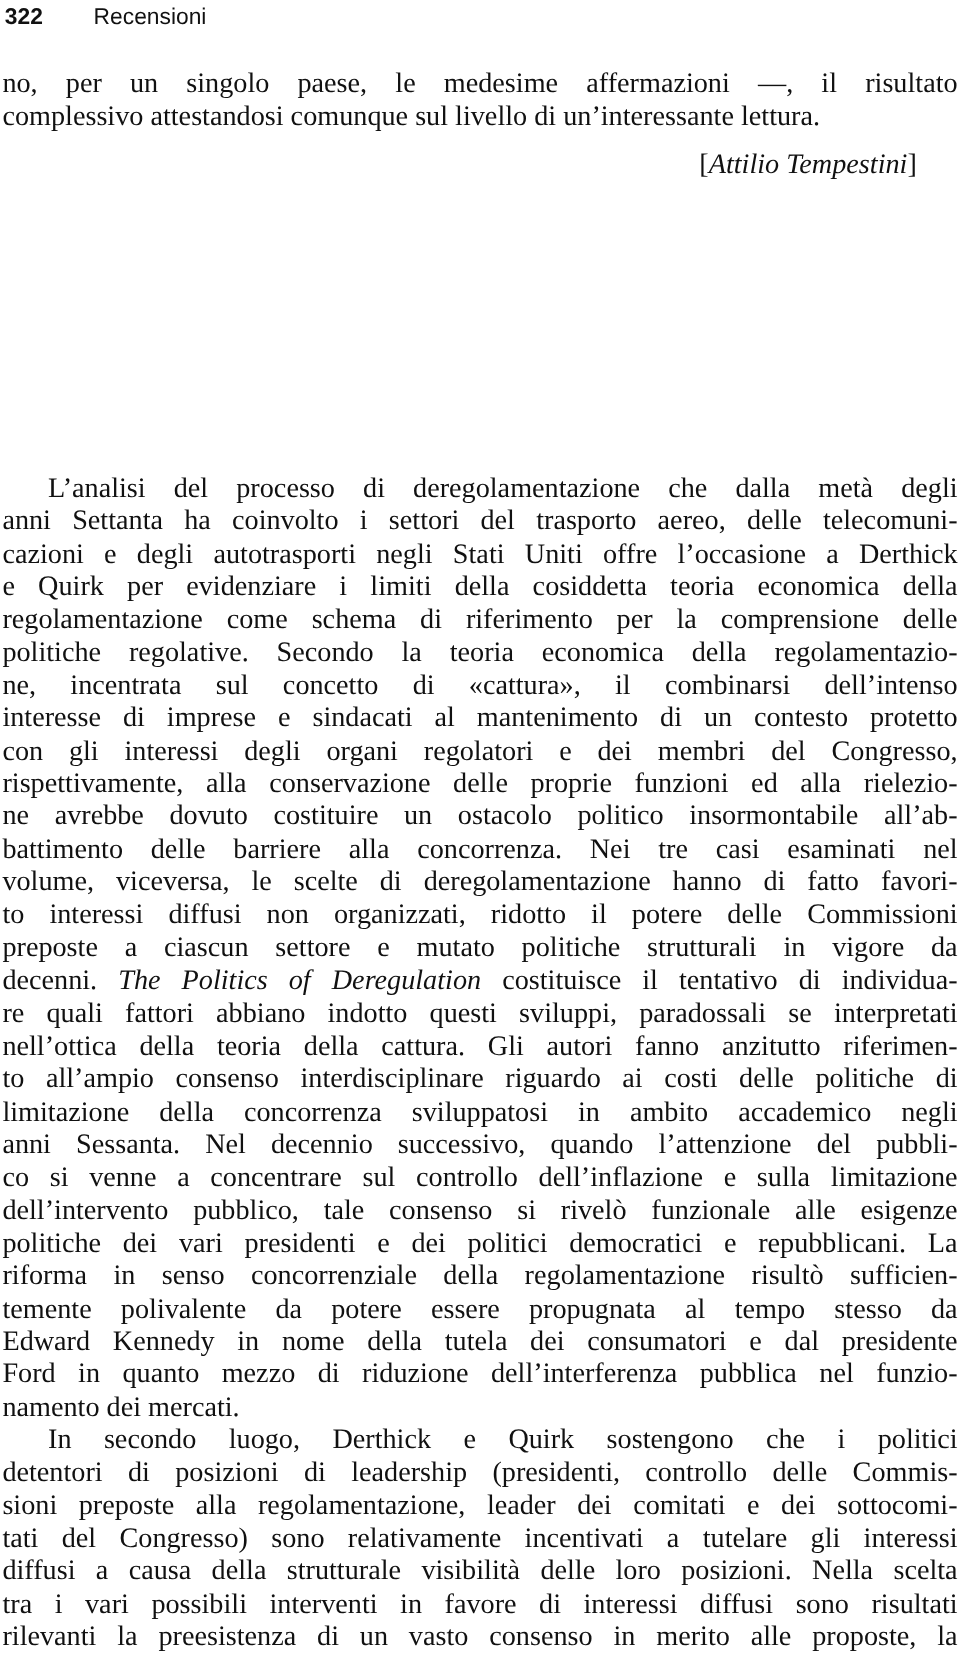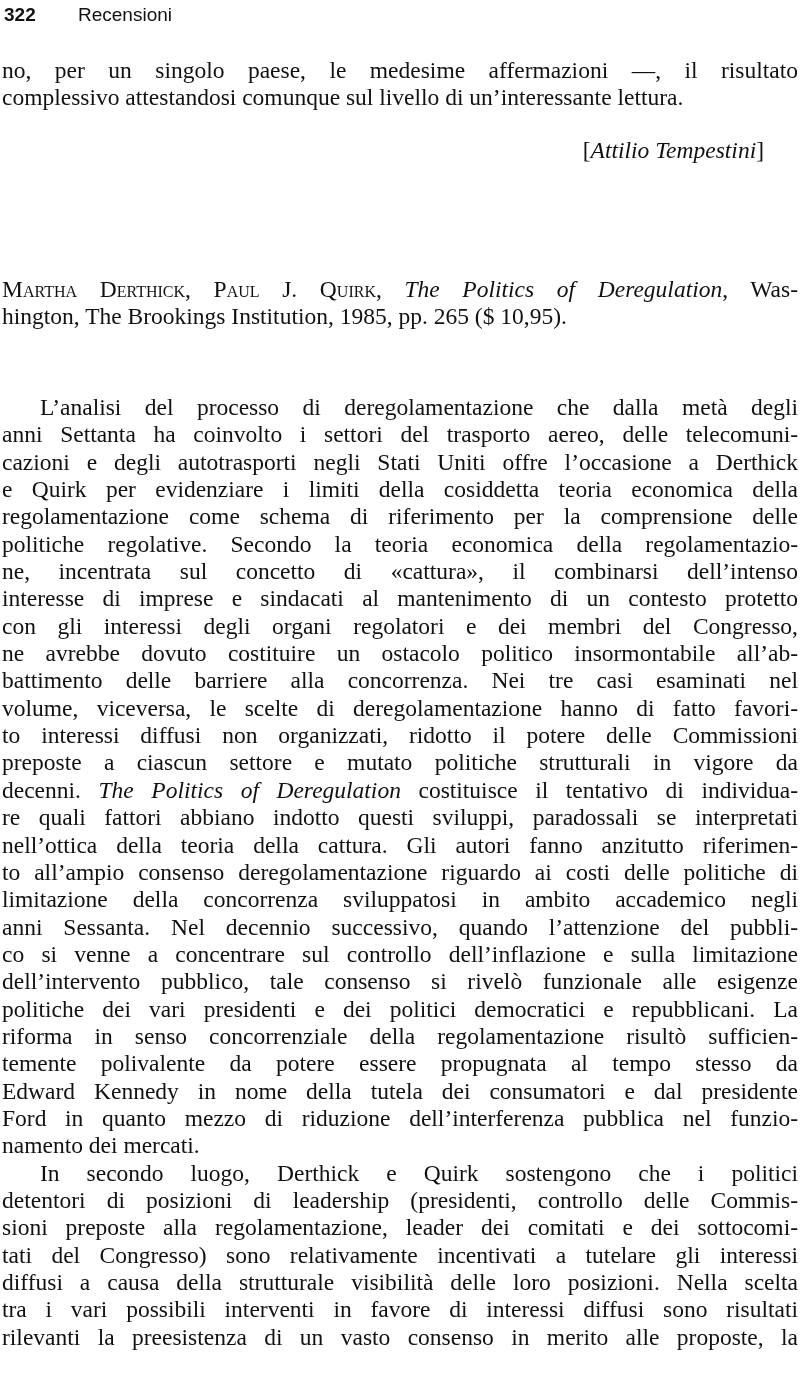--- a/index.html
+++ b/index.html
@@ -6,21 +6,21 @@
   body { width: 800px; height: 1400px; overflow: hidden; position: relative; color: #111; }
   .page { position: absolute; left: 0; top: 0; width: 768px; height: 1400px; }
   .running-head { position: absolute; left: 4px; top: 4px; height: 30px; display: flex; align-items: baseline;
     font-family: "Liberation Sans", "DejaVu Sans", sans-serif; font-size: 19px; color: #111; }
   .running-head .pno { font-weight: bold; width: 74px; }
   .body-text { position: absolute; left: 2px; width: 796px; font-family: "Liberation Serif", "DejaVu Serif", serif;
     font-size: 23.5px; line-height: 27.35px; color: #111; }
   .line { display: block; height: 27.35px; white-space: nowrap; text-align: justify; text-align-last: justify; overflow: visible; }
   .line.last { text-align-last: left; }
   .line.indent { padding-left: 38px; }
-  .sig { position: absolute; right: 4px; top: 137px; font-family: "Liberation Serif", "DejaVu Serif", serif; font-size: 23.5px; }
+  .sig { position: absolute; right: 4px; top: 124px; font-family: "Liberation Serif", "DejaVu Serif", serif; font-size: 23.5px; }
   .sig i { font-style: italic; }
   .sc { font-variant: small-caps; }
   i { font-style: italic; }
 </style>
 </head>
 <body>
 
 <div class="page">
 
   <div class="running-head">
@@ -28,44 +28,41 @@
     <span>Recensioni</span>
   </div>
 
   <div class="body-text" style="top:57px;">
     <span class="line">no, per un singolo paese, le medesime affermazioni —, il risultato</span>
     <span class="line last">complessivo attestandosi comunque sul livello di un’interessante lettura.</span>
   </div>
 
   <div class="sig"><span>[</span><i>Attilio Tempestini</i><span>]</span></div>
 
-  <div class="body-text" style="top:276px;">
-    <span class="line"><span class="sc">Martha Derthick</span>, <span class="sc">Paul J. Quirk</span>, <i>The Politics of Deregulation</i><span>, Was-</span></span>
-    <span class="line last">hington, The Brookings Institution, 1985, pp. 265 ($ 10,95).</span>
-  </div>
 
   <div class="body-text" style="top:358px;margin-top:36px;">
     <span class="line indent">L’analisi del processo di deregolamentazione che dalla metà degli</span>
     <span class="line">anni Settanta ha coinvolto i settori del trasporto aereo, delle telecomuni-</span>
     <span class="line">cazioni e degli autotrasporti negli Stati Uniti offre l’occasione a Derthick</span>
     <span class="line">e Quirk per evidenziare i limiti della cosiddetta teoria economica della</span>
     <span class="line">regolamentazione come schema di riferimento per la comprensione delle</span>
     <span class="line">politiche regolative. Secondo la teoria economica della regolamentazio-</span>
     <span class="line">ne, incentrata sul concetto di «cattura», il combinarsi dell’intenso</span>
     <span class="line">interesse di imprese e sindacati al mantenimento di un contesto protetto</span>
     <span class="line">con gli interessi degli organi regolatori e dei membri del Congresso,</span>
+    <span class="line">rispettivamente, alla conservazione delle proprie funzioni ed alla rielezio-</span>
     <span class="line">ne avrebbe dovuto costituire un ostacolo politico insormontabile all’ab-</span>
     <span class="line">battimento delle barriere alla concorrenza. Nei tre casi esaminati nel</span>
     <span class="line">volume, viceversa, le scelte di deregolamentazione hanno di fatto favori-</span>
     <span class="line">to interessi diffusi non organizzati, ridotto il potere delle Commissioni</span>
     <span class="line">preposte a ciascun settore e mutato politiche strutturali in vigore da</span>
     <span class="line"><span>decenni. </span><i>The Politics of Deregulation</i><span> costituisce il tentativo di individua-</span></span>
     <span class="line">re quali fattori abbiano indotto questi sviluppi, paradossali se interpretati</span>
     <span class="line">nell’ottica della teoria della cattura. Gli autori fanno anzitutto riferimen-</span>
-    <span class="line">to all’ampio consenso deregolamentazione riguardo ai costi delle politiche di</span>
+    <span class="line">to all’ampio consenso interdisciplinare riguardo ai costi delle politiche di</span>
     <span class="line">limitazione della concorrenza sviluppatosi in ambito accademico negli</span>
     <span class="line">anni Sessanta. Nel decennio successivo, quando l’attenzione del pubbli-</span>
     <span class="line">co si venne a concentrare sul controllo dell’inflazione e sulla limitazione</span>
     <span class="line">dell’intervento pubblico, tale consenso si rivelò funzionale alle esigenze</span>
     <span class="line">politiche dei vari presidenti e dei politici democratici e repubblicani. La</span>
     <span class="line">riforma in senso concorrenziale della regolamentazione risultò sufficien-</span>
     <span class="line">temente polivalente da potere essere propugnata al tempo stesso da</span>
     <span class="line">Edward Kennedy in nome della tutela dei consumatori e dal presidente</span>
     <span class="line">Ford in quanto mezzo di riduzione dell’interferenza pubblica nel funzio-</span>
     <span class="line last">namento dei mercati.</span>

